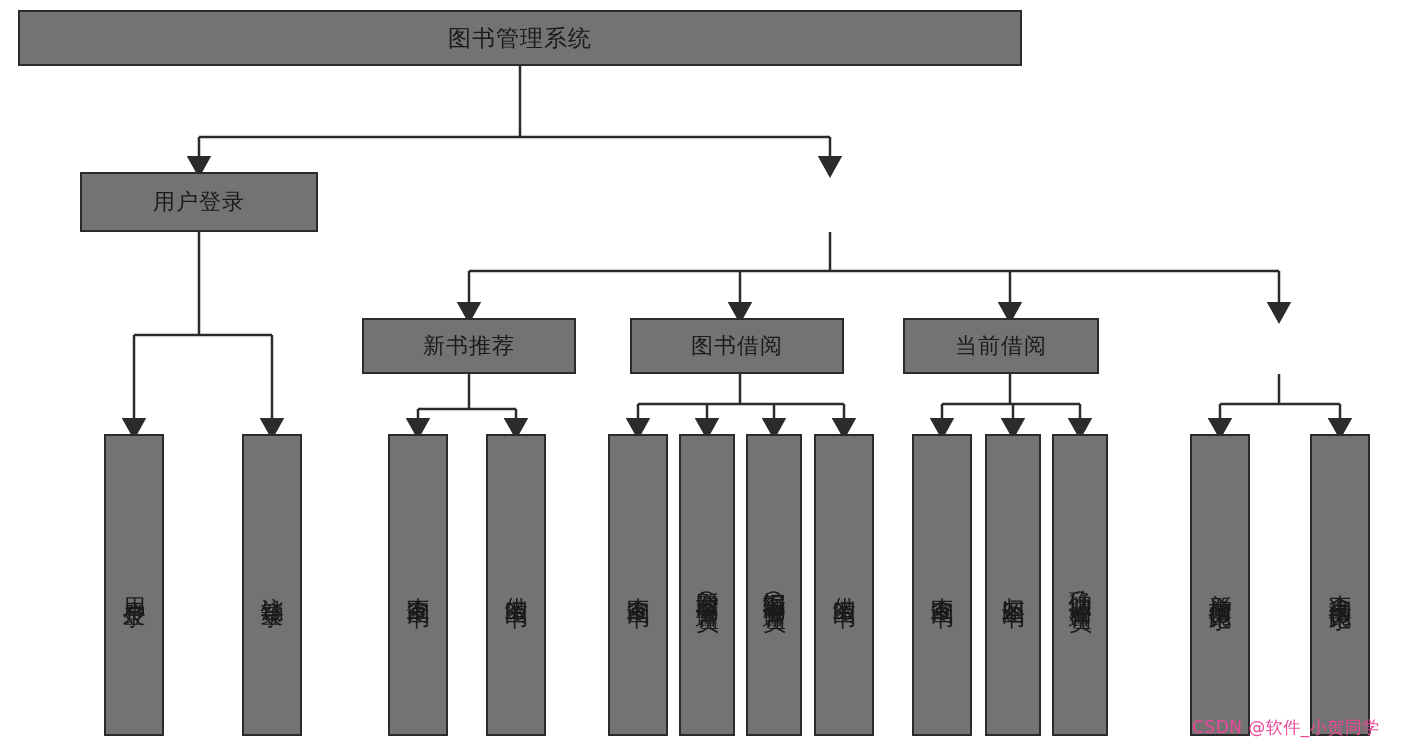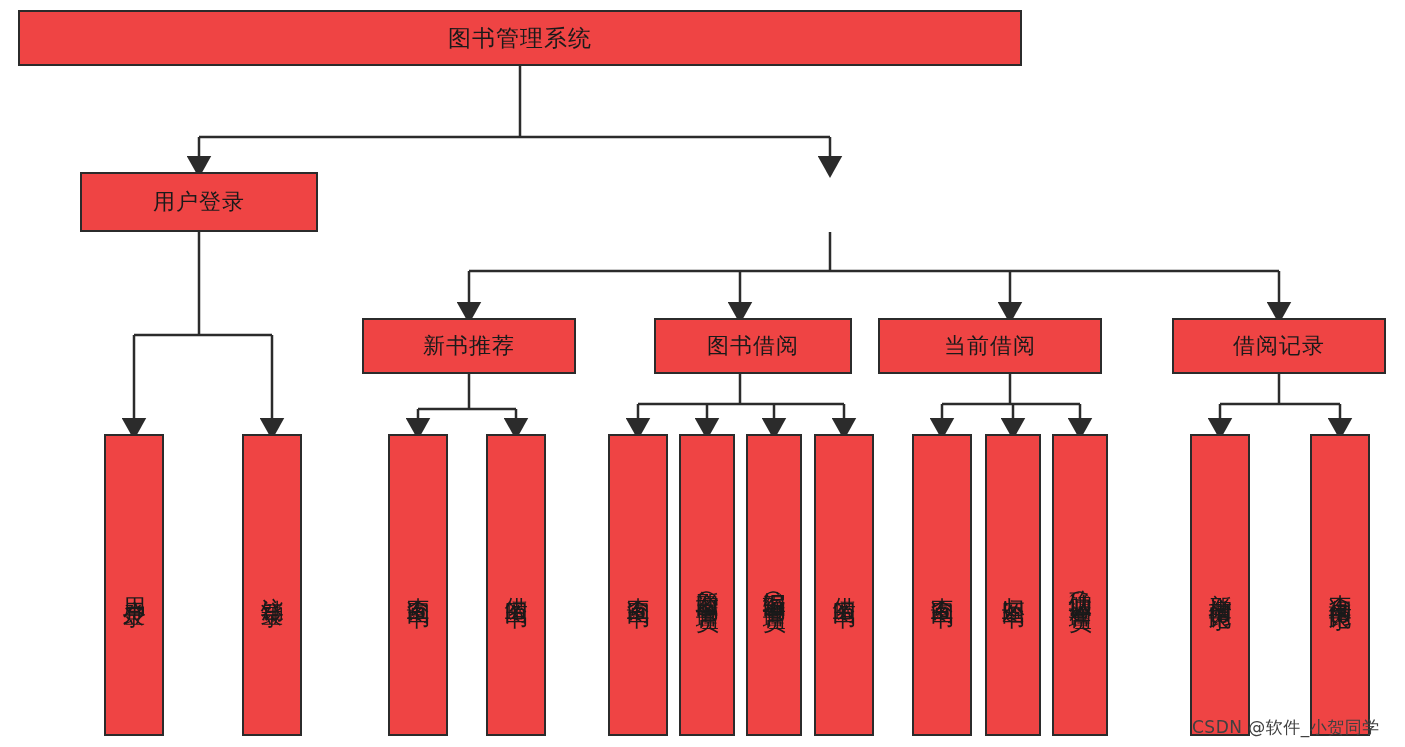--- a/index.html
+++ b/index.html
@@ -21,21 +21,21 @@
     position: absolute;
     left: 0;
     top: 0;
     width: 1405px;
     height: 747px;
     pointer-events: none;
   }
   .node {
     position: absolute;
     box-sizing: border-box;
-    background: #ef4444;
+    background: #737373;
     border: 2.5px solid #2b2b2b;
     display: flex;
     align-items: center;
     justify-content: center;
     color: #1a1a1a;
   }
   .node-h {
     font-size: 22px;
     line-height: 1.15;
     letter-spacing: 1px;
@@ -50,21 +50,21 @@
     align-items: center;
     justify-content: center;
     text-align: center;
     padding: 6px 0;
   }
   .node-root {
     font-size: 23px;
   }
   .watermark {
     position: absolute;
-    color: #404040;
+    color: #ec4899;
     font-size: 17px;
     letter-spacing: 0.5px;
     white-space: nowrap;
     user-select: none;
   }
 </style>
 </head>
 <body>
 
 <div id="canvas">
@@ -123,28 +123,25 @@
     <span>图书管理系统</span>
   </div>
 
   <div class="node node-h" style="left:80px; top:172px; width:238px; height:60px;">
     <span>用户登录</span>
   </div>
 
   <div class="node node-h" style="left:362px; top:318px; width:214px; height:56px;justify-content:center;">
     <span>新书推荐</span>
   </div>
-  <div class="node node-h" style="left:654px; top:318px; width:198px; height:56px;">
+  <div class="node node-h" style="left:630px; top:318px; width:214px; height:56px;">
     <span>图书借阅</span>
   </div>
-  <div class="node node-h" style="left:878px; top:318px; width:224px; height:56px;">
+  <div class="node node-h" style="left:903px; top:318px; width:196px; height:56px;">
     <span>当前借阅</span>
-  </div>
-  <div class="node node-h" style="left:1172px; top:318px; width:214px; height:56px;">
-    <span>借阅记录</span>
   </div>
 
   <div class="node node-v" style="left:104px; top:434px; width:60px; height:302px;">
     <span>用户登录</span>
   </div>
   <div class="node node-v" style="left:242px; top:434px; width:60px; height:302px;">
     <span>注销登录</span>
   </div>
 
   <div class="node node-v" style="left:388px; top:434px; width:60px; height:302px;">

